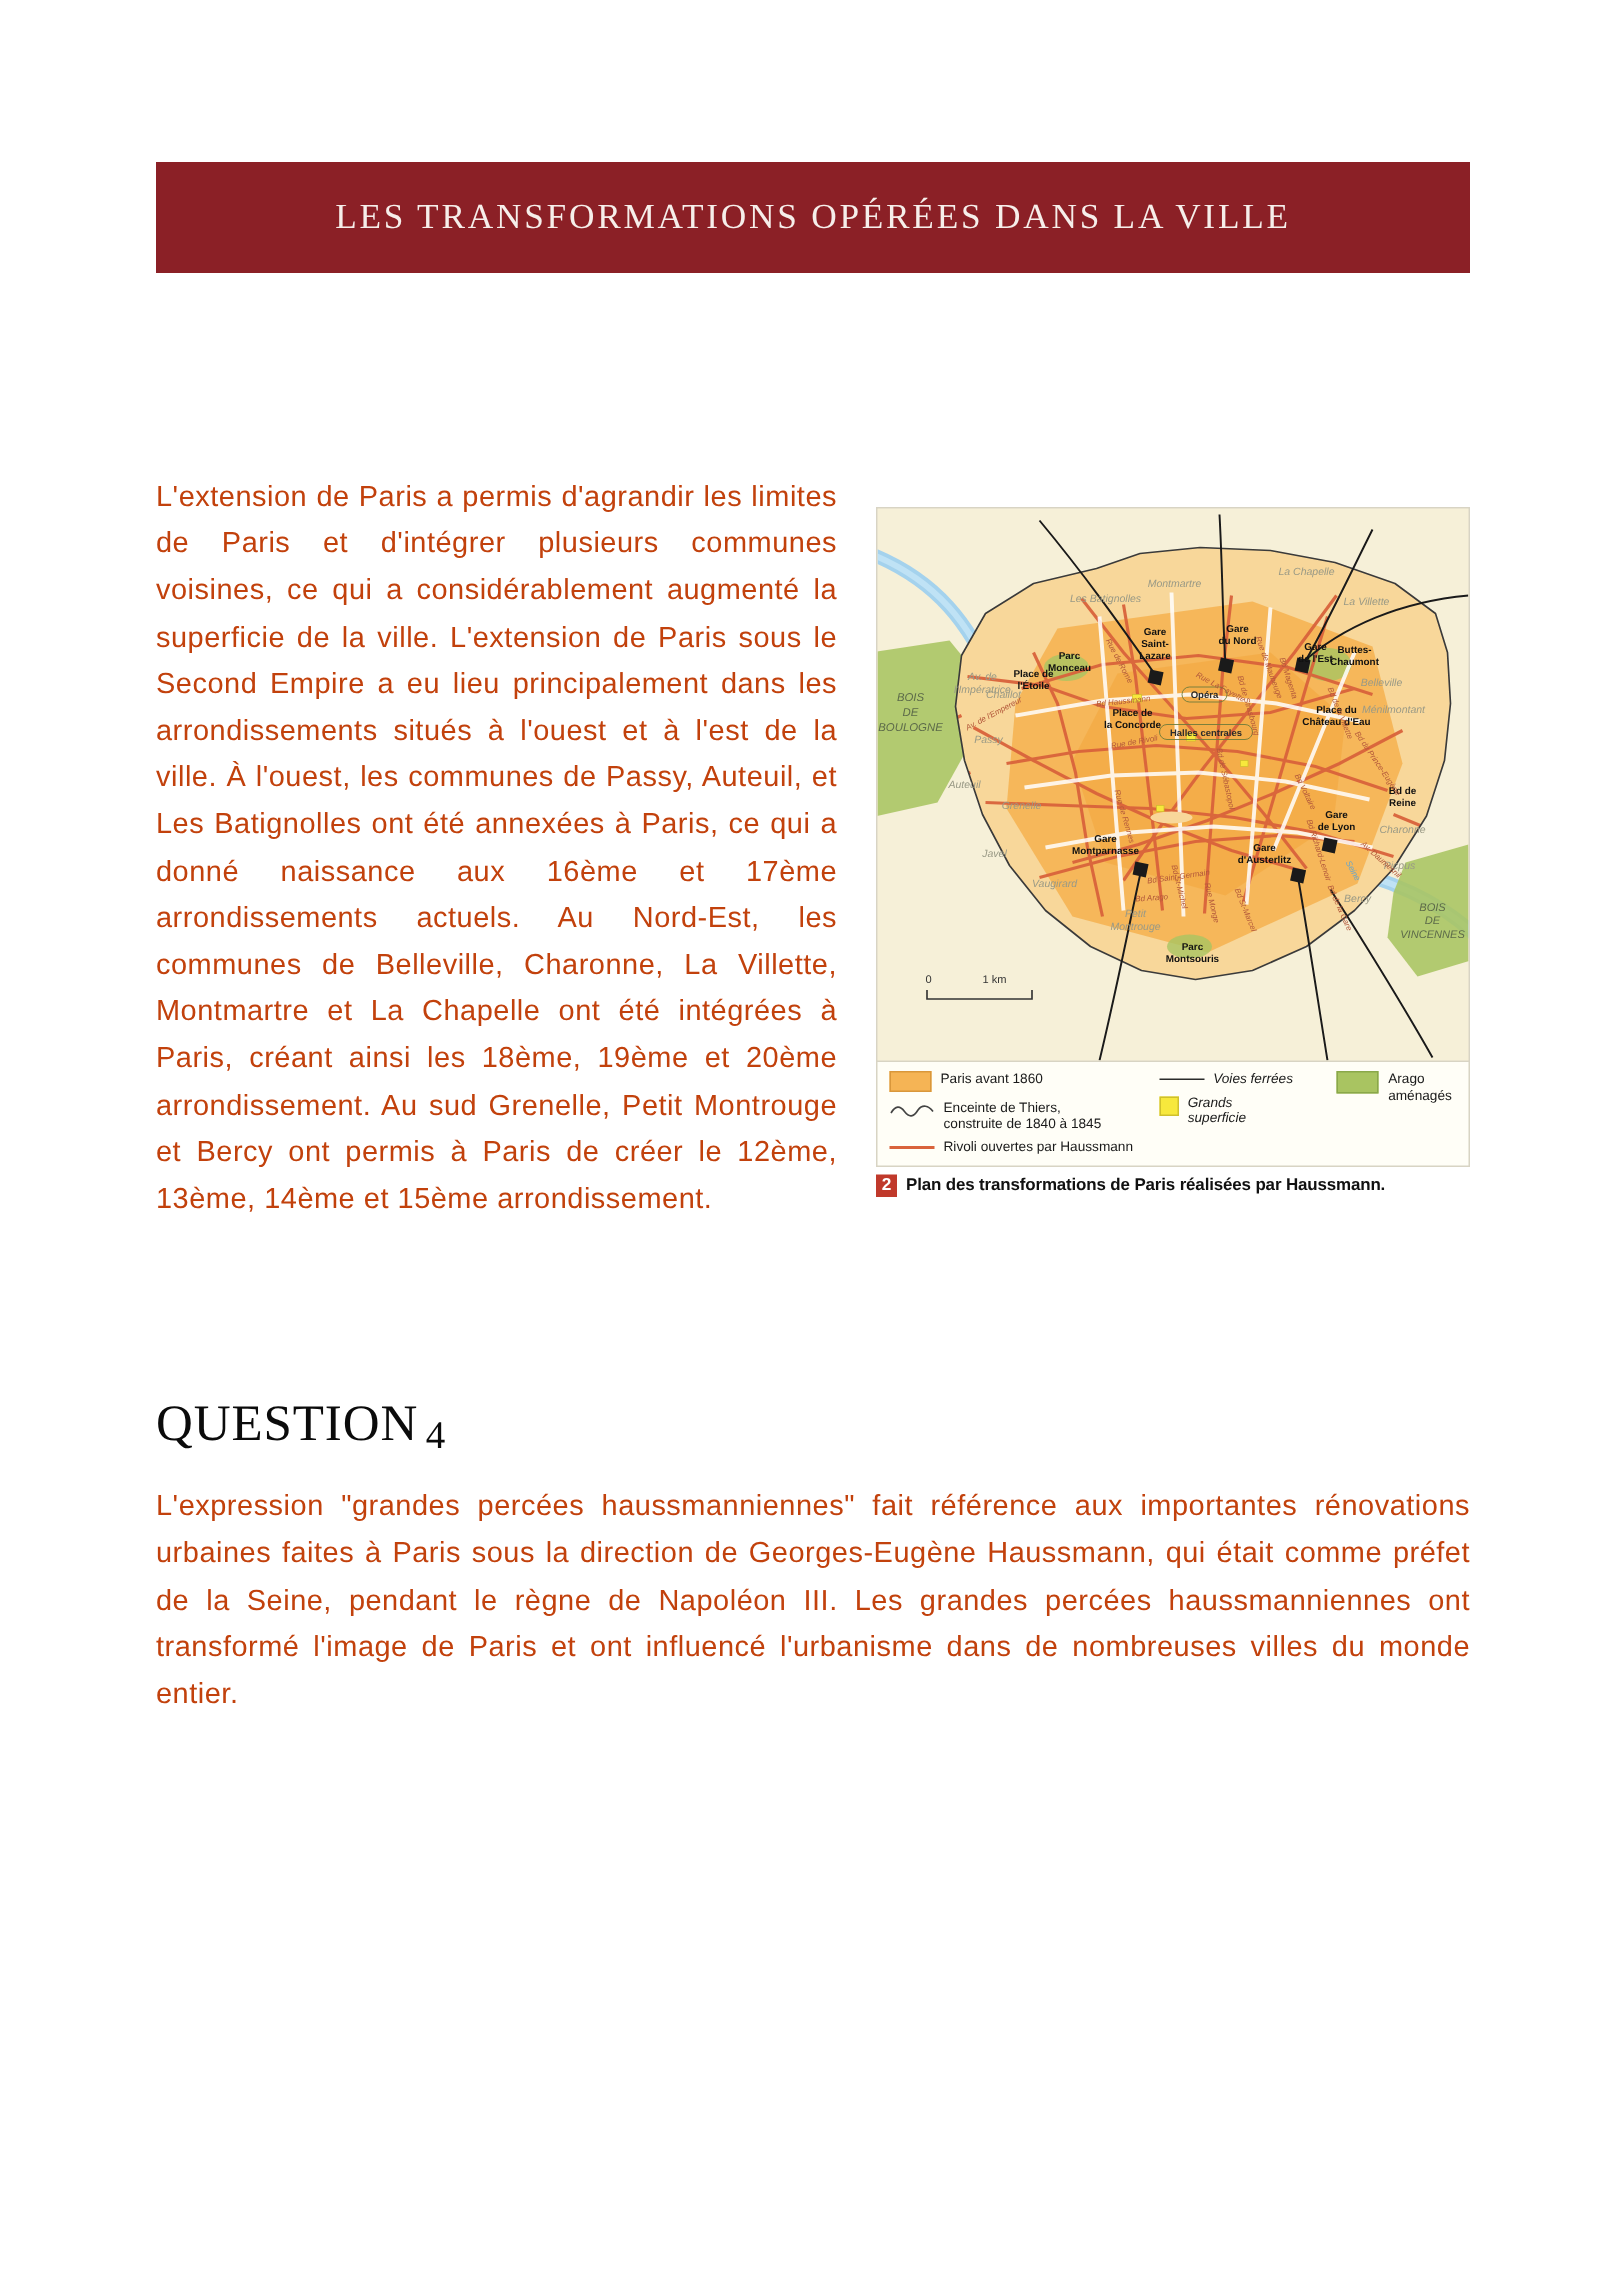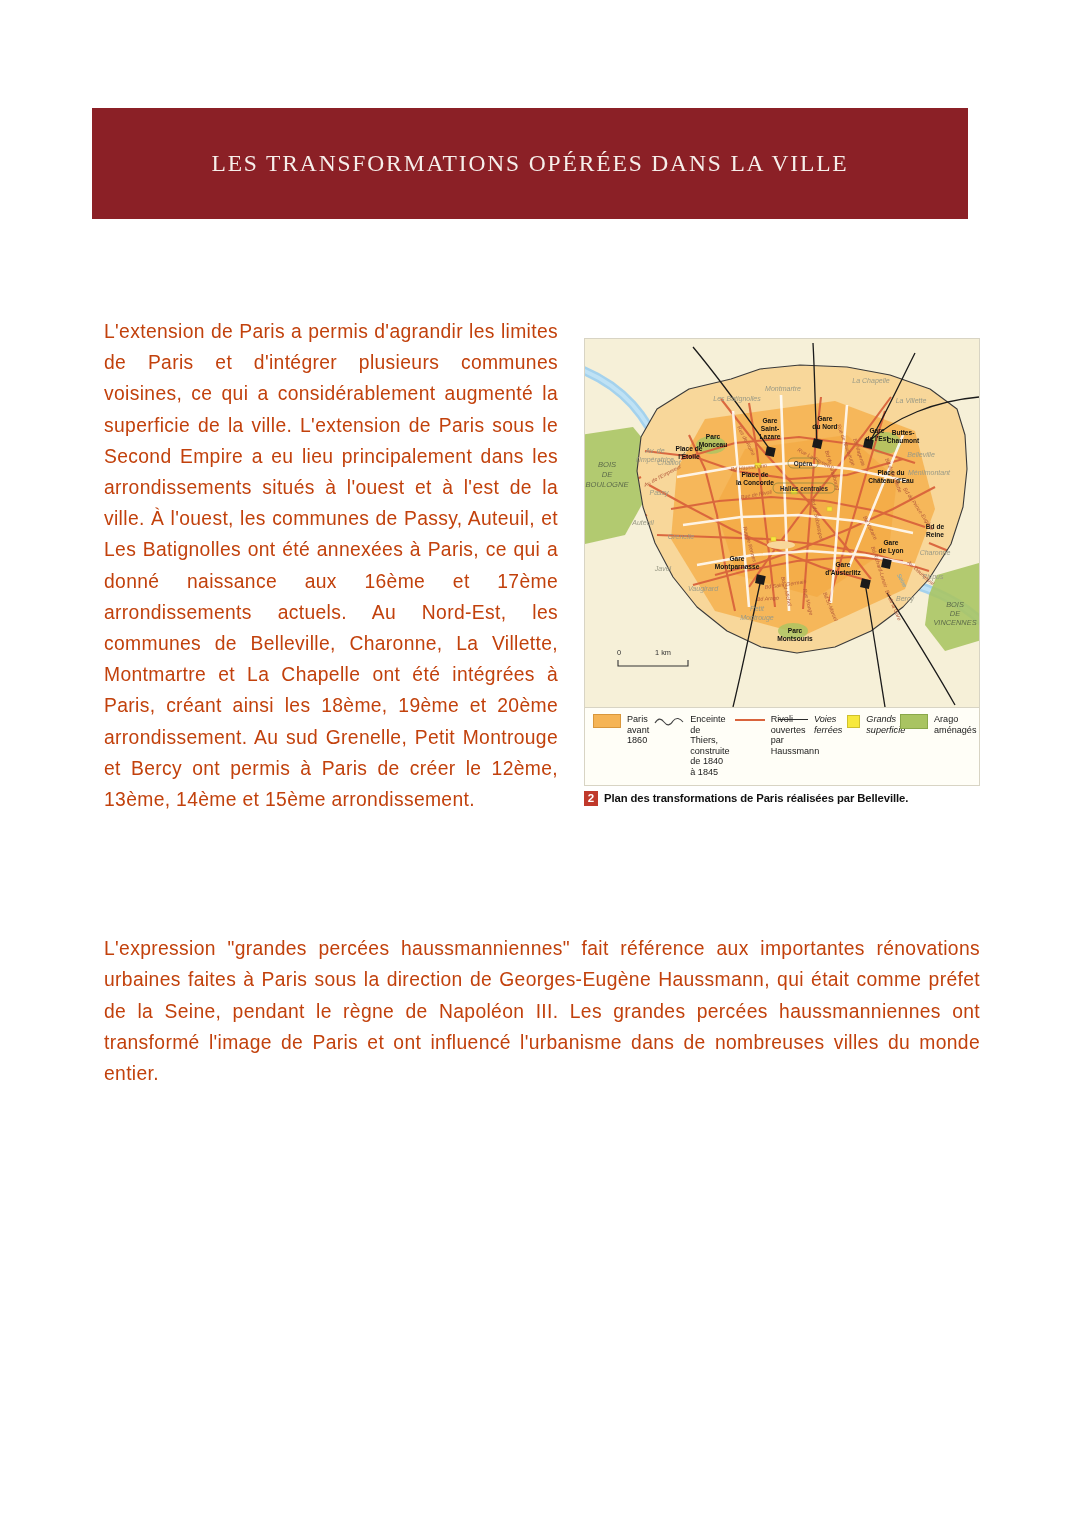--- a/index.html
+++ b/index.html
@@ -11,24 +11,24 @@
     width: 1080px;
     height: 1527px;
     position: relative;
     font-family: "Liberation Sans", sans-serif;
     overflow: hidden;
   }
 
   
   .banner {
     position: absolute;
-    left: 92px;
+    left: 104px;
     top: 108px;
     width: 876px;
-    height: 111px;
+    height: 74px;
     background: #8B2026;
     display: flex;
     align-items: center;
     justify-content: center;
   }
   .banner-title {
     color: #F6EEEA;
     font-family: "Liberation Serif", serif;
     font-size: 23.5px;
     letter-spacing: 1.85px;
@@ -134,21 +134,21 @@
     border-top: none;
     background: #FFFEF7;
     padding: 6px 8px 7px 8px;
     display: flex;
     gap: 10px;
     font-family: "Liberation Sans", sans-serif;
     font-size: 9.1px;
     color: #1a1a1a;
     line-height: 10.6px;
   }
-  .legend-col { display: flex; flex-direction: row; gap: 5px; }
+  .legend-col { display: flex; flex-direction: column; gap: 5px; }
   .legend-col.c1 { width: 175px; }
   .legend-col.c2 { width: 112px; font-style: italic; }
   .legend-col.c3 { width: 82px; }
   .legend-item { display: flex; align-items: flex-start; gap: 6px; }
   .swatch-orange {
     width: 26px; height: 12px; flex: 0 0 auto;
     background: #F5B455; border: 1px solid #d9973b;
   }
   .swatch-green {
     width: 26px; height: 13px; flex: 0 0 auto;
@@ -473,24 +473,27 @@
             <span class="legend-label">
               <span>Arago</span><br>
               <span>aménagés</span>
             </span>
           </div>
         </div>
       </div>
 
       <div class="fig-caption">
         <span class="fig-num">2</span>
-        <span class="fig-caption-text">Plan des transformations de Paris réalisées par Belleville.</span>
+        <span class="fig-caption-text">Plan des transformations de Paris réalisées par Haussmann.</span>
       </div>
     </div>
 
     <p class="body-text" style="margin-top:18px;">L'extension de Paris a permis d'agrandir les limites de Paris et d'intégrer plusieurs communes voisines, ce qui a considérablement augmenté la superficie de la ville. L'extension de Paris sous le Second Empire a eu lieu principalement dans les arrondissements situés à l'ouest et à l'est de la ville. À l'ouest, les communes de Passy, Auteuil, et Les Batignolles ont été annexées à Paris, ce qui a donné naissance aux 16ème et 17ème arrondissements actuels. Au Nord-Est, les communes de Belleville, Charonne, La Villette, Montmartre et La Chapelle ont été intégrées à Paris, créant ainsi les 18ème, 19ème et 20ème arrondissement. Au sud Grenelle, Petit Montrouge et Bercy ont permis à Paris de créer le 12ème, 13ème, 14ème et 15ème arrondissement.</p>
   </div>
 
   <div class="q4-block">
+    <h2 class="q-heading">
+      <span class="q-word">QUESTION</span><span class="q-num">4</span>
+    </h2>
     <p class="body-text">L'expression "grandes percées haussmanniennes" fait référence aux importantes rénovations urbaines faites à Paris sous la direction de Georges-Eugène Haussmann, qui était comme préfet de la Seine, pendant le règne de Napoléon III. Les grandes percées haussmanniennes ont transformé l'image de Paris et ont influencé l'urbanisme dans de nombreuses villes du monde entier.</p>
   </div>
 
 </div>
 
 </body></html>

